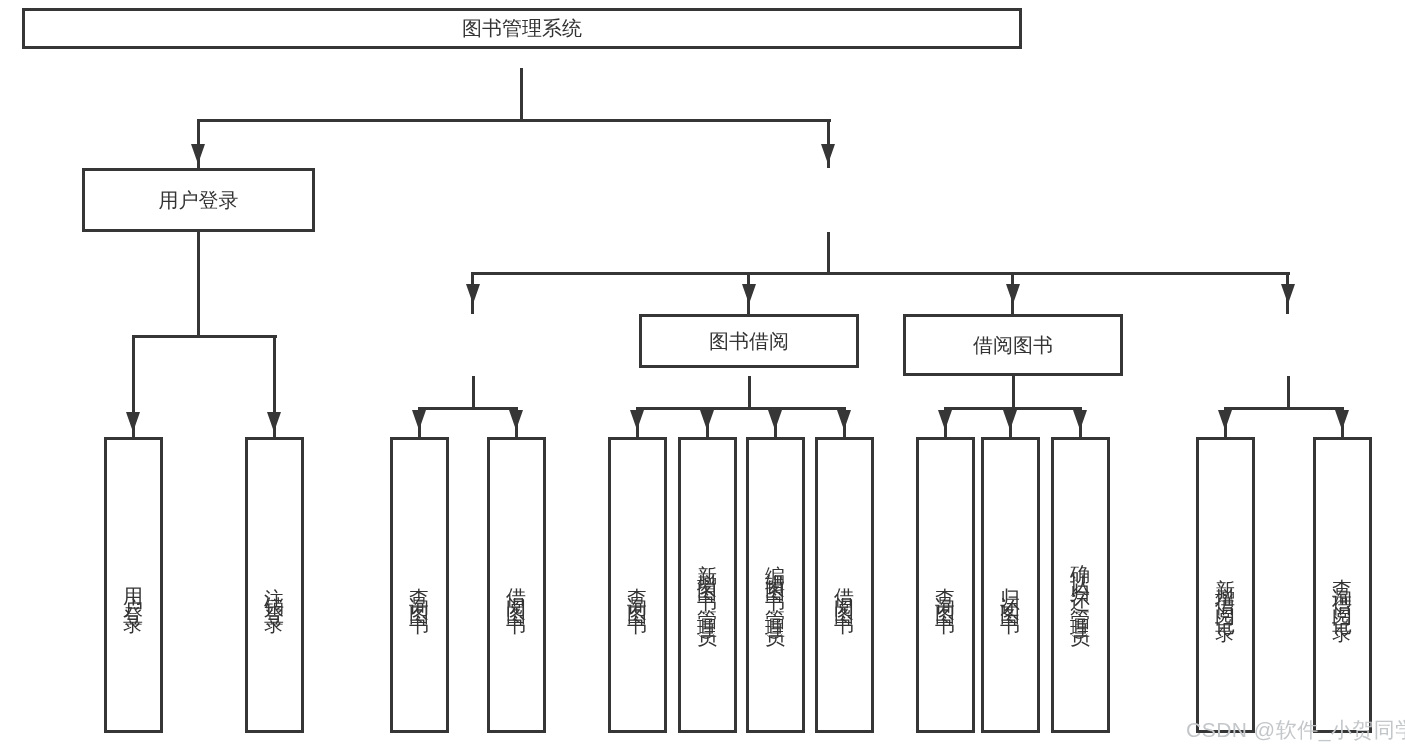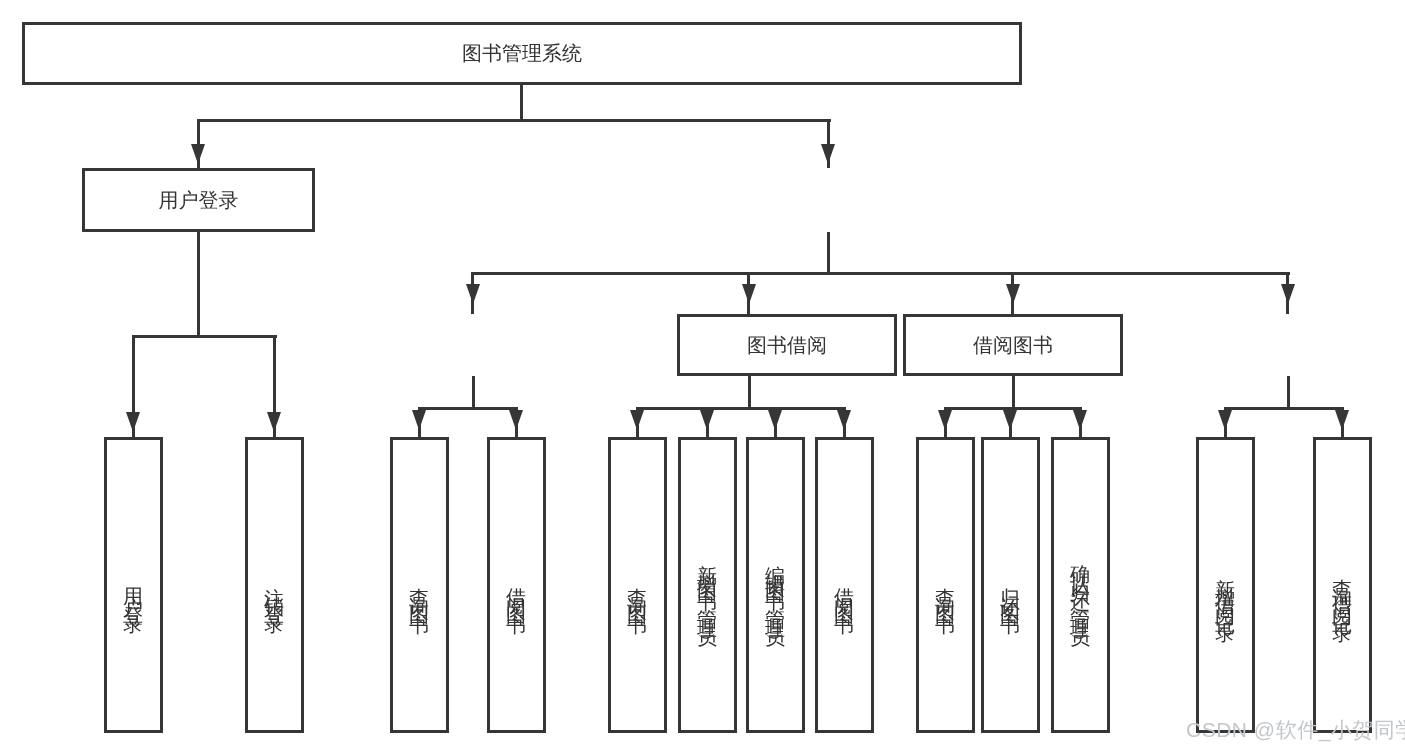--- a/index.html
+++ b/index.html
@@ -65,21 +65,21 @@
     color: var(--watermark);
     white-space: nowrap;
     z-index: 6;
   }
 </style>
 </head>
 <body>
 
 <div class="canvas">
 
-  <div class="box" style="left:22px;top:22px;width:1000px;height:63px">图书管理系统</div>
+  <div class="box" style="left:22px;top:8px;width:1000px;height:41px">图书管理系统</div>
 
   <div class="vline" style="left:520px;top:68px;height:53px"></div>
   <div class="hline" style="left:197px;top:119px;width:634px"></div>
   <div class="vline" style="left:197px;top:119px;height:49px"></div>
   <div class="arrow" style="left:191px;top:144px"></div>
   <div class="vline" style="left:827px;top:119px;height:49px"></div>
   <div class="arrow" style="left:821px;top:144px"></div>
 
   <div class="box" style="left:82px;top:168px;width:233px;height:64px">用户登录</div>
 
@@ -94,21 +94,21 @@
   <div class="hline" style="left:472px;top:272px;width:818px"></div>
   <div class="vline" style="left:471px;top:272px;height:42px"></div>
   <div class="arrow" style="left:466px;top:284px"></div>
   <div class="vline" style="left:747px;top:272px;height:42px"></div>
   <div class="arrow" style="left:742px;top:284px"></div>
   <div class="vline" style="left:1011px;top:272px;height:42px"></div>
   <div class="arrow" style="left:1006px;top:284px"></div>
   <div class="vline" style="left:1286px;top:272px;height:42px"></div>
   <div class="arrow" style="left:1281px;top:284px"></div>
 
-  <div class="box" style="left:677px;top:314px;width:220px;height:62px">图书借阅</div>
+  <div class="box" style="left:639px;top:314px;width:220px;height:54px">图书借阅</div>
   <div class="box" style="left:903px;top:314px;width:220px;height:62px">借阅图书</div>
 
   <div class="vline" style="left:472px;top:376px;height:34px"></div>
   <div class="hline" style="left:418px;top:407px;width:100px"></div>
   <div class="vline" style="left:418px;top:407px;height:30px"></div>
   <div class="arrow" style="left:412px;top:410px"></div>
   <div class="vline" style="left:515px;top:407px;height:30px"></div>
   <div class="arrow" style="left:509px;top:410px"></div>
 
   <div class="vline" style="left:748px;top:376px;height:34px"></div>

